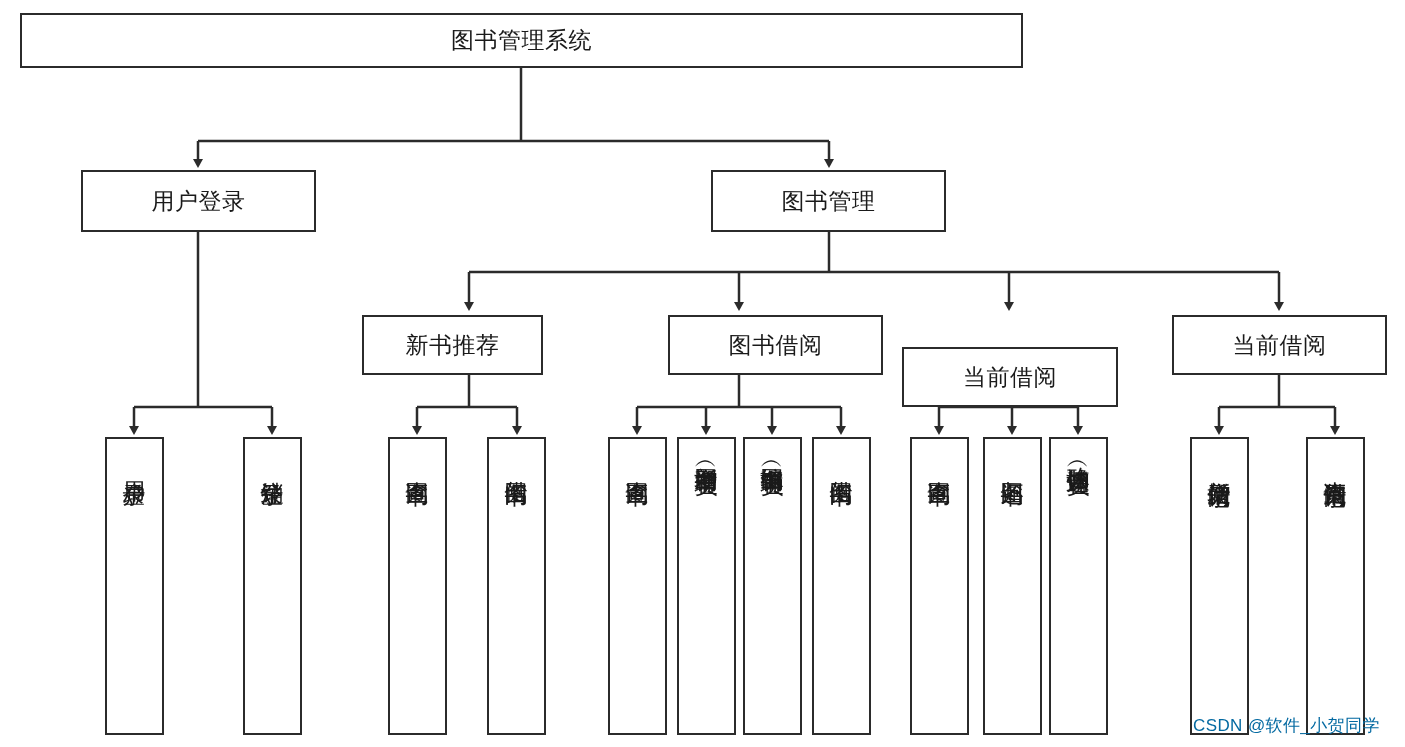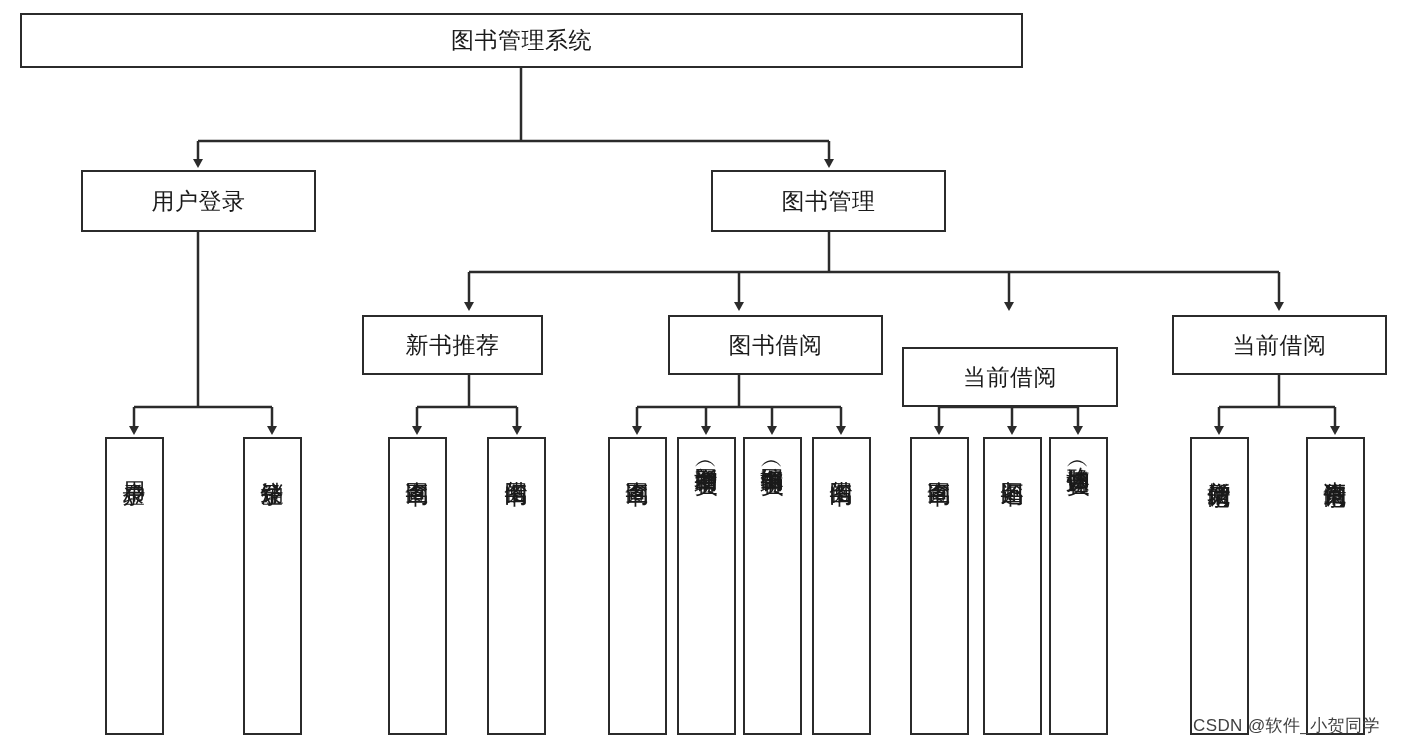--- a/index.html
+++ b/index.html
@@ -50,21 +50,21 @@
     justify-content: flex-start;
     padding-top: 24px;
     overflow: hidden;
   }
   .node-v.tall {
     padding-top: 10px;
   }
   .watermark {
     position: absolute;
     font-size: 17px;
-    color: #404040;
+    color: #0369a1;
     white-space: nowrap;
     letter-spacing: 0.4px;
   }
 </style>
 </head>
 <body>
 
 <div id="diagram-root">
 
   <svg id="edge-layer" viewBox="0 0 1405 747" width="1405" height="747" xmlns="http://www.w3.org/2000/svg">

